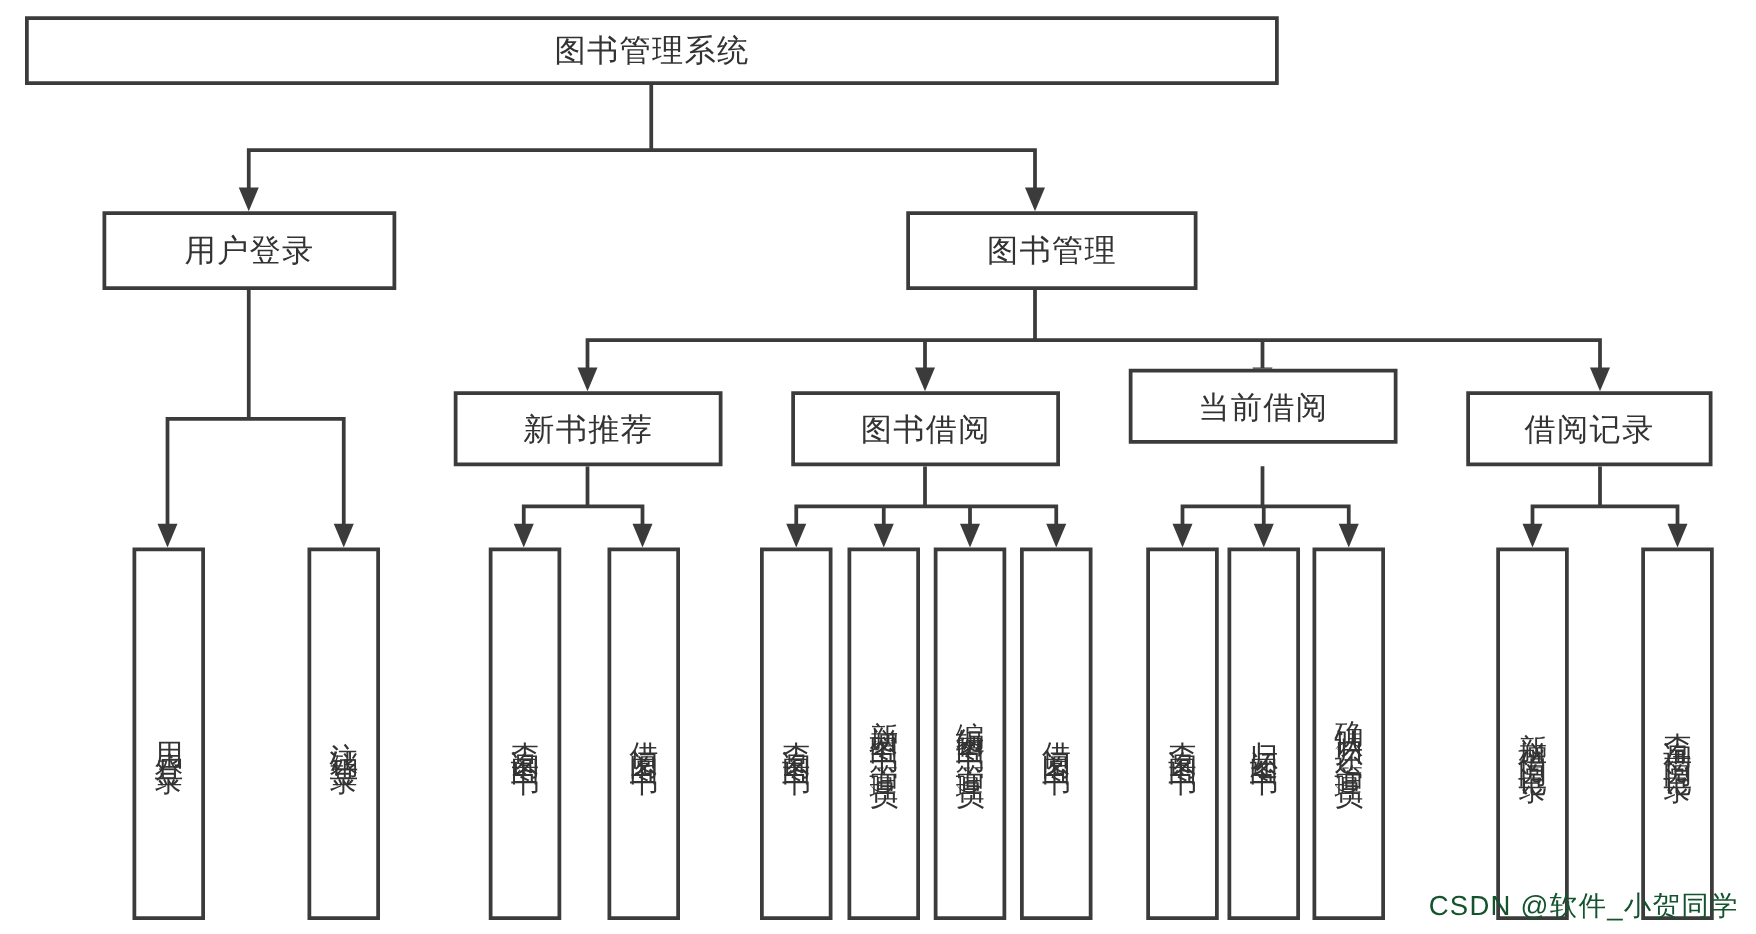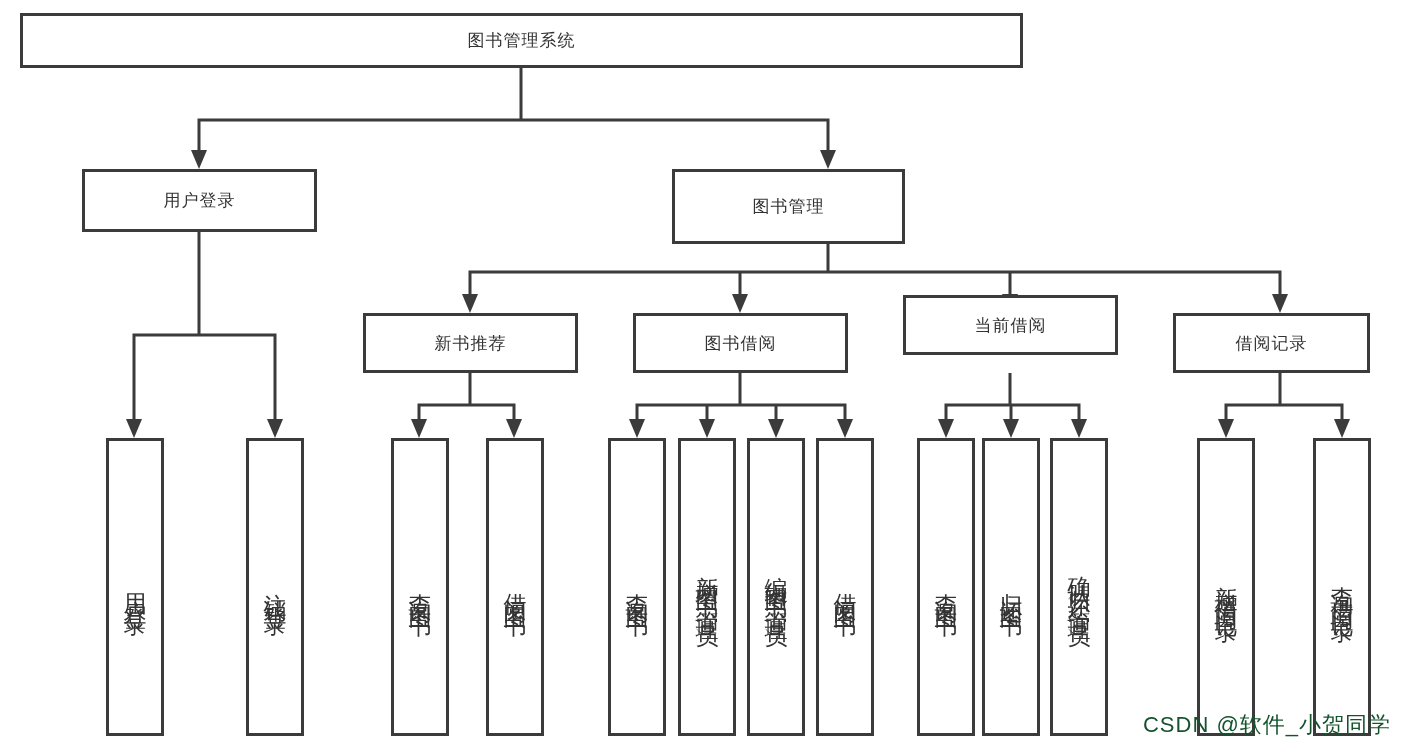--- a/index.html
+++ b/index.html
@@ -17,21 +17,21 @@
     z-index: 1;
   }
   .box {
     position: absolute;
     box-sizing: border-box;
     border: 3px solid #3b3b3b;
     background: #ffffff;
     display: flex;
     align-items: center;
     justify-content: center;
-    font-size: 17px;
+    font-size: 25px;
     color: #333333;
     z-index: 2;
     letter-spacing: 1px;
     text-align: center;
   }
   .leaf {
     writing-mode: vertical-rl;
     text-orientation: mixed;
     font-size: 23px;
     letter-spacing: 7px;
@@ -90,21 +90,21 @@
       <polygon points="1003,419 1019,419 1011,438"></polygon>
       <polygon points="1071,419 1087,419 1079,438"></polygon>
       <polygon points="1218,419 1234,419 1226,438"></polygon>
       <polygon points="1334,419 1350,419 1342,438"></polygon>
     </g>
   </svg>
 
   <div class="box" style="left:20px;top:13px;width:1003px;height:55px">图书管理系统</div>
 
   <div class="box" style="left:82px;top:169px;width:235px;height:63px">用户登录</div>
-  <div class="box" style="left:672px;top:169px;width:233px;height:75px">图书管理</div>
+  <div class="box" style="left:725px;top:169px;width:233px;height:63px">图书管理</div>
 
   <div class="box" style="left:633px;top:313px;width:215px;height:60px">图书借阅</div>
   <div class="box" style="left:363px;top:313px;width:215px;height:60px">新书推荐</div>
   <div class="box" style="left:903px;top:295px;width:215px;height:60px">当前借阅</div>
   <div class="box" style="left:1173px;top:313px;width:197px;height:60px">借阅记录</div>
 
   <div class="box leaf" style="left:106px;top:438px;width:58px;height:298px">用户登录</div>
   <div class="box leaf" style="left:246px;top:438px;width:58px;height:298px">注销登录</div>
 
   <div class="box leaf" style="left:391px;top:438px;width:58px;height:298px">查询图书</div>

